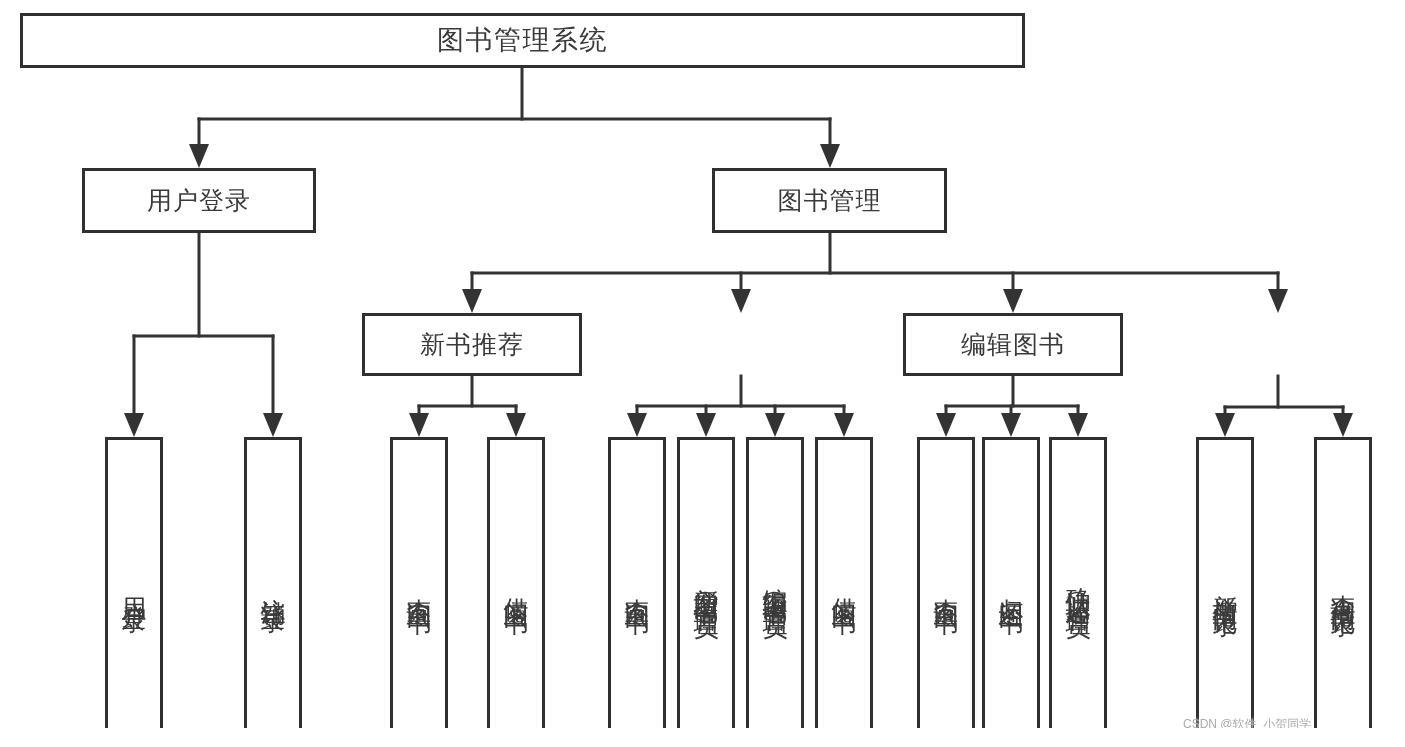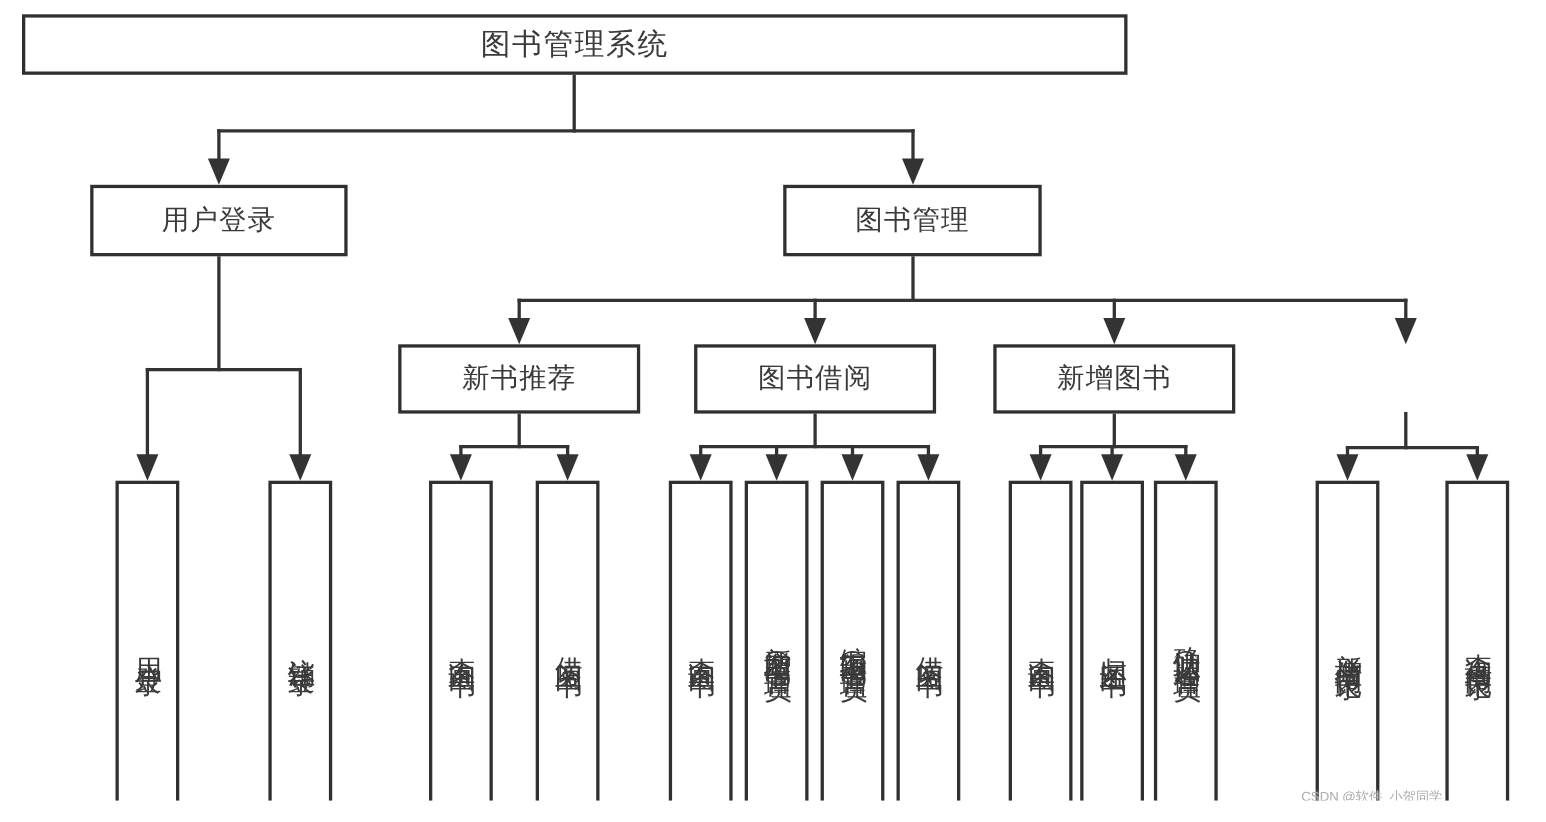--- a/index.html
+++ b/index.html
@@ -156,25 +156,22 @@
   <div class="node h-node lvl2" style="left:82px;width:234px">
     <span>用户登录</span>
   </div>
   <div class="node h-node lvl2" style="left:712px;width:235px">
     <span>图书管理</span>
   </div>
 
   <div class="node h-node lvl3" style="left:362px">
     <span>新书推荐</span>
   </div>
-  <div class="node h-node lvl3" style="left:631px">
-    <span>图书借阅</span>
-  </div>
   <div class="node h-node lvl3" style="left:903px">
-    <span>新增图书</span>
+    <span>编辑图书</span>
   </div>
 
   <div class="leaf" style="left:105px">
     <span>用户登录</span>
   </div>
   <div class="leaf" style="left:244px">
     <span>注销登录</span>
   </div>
 
   <div class="leaf" style="left:390px">

